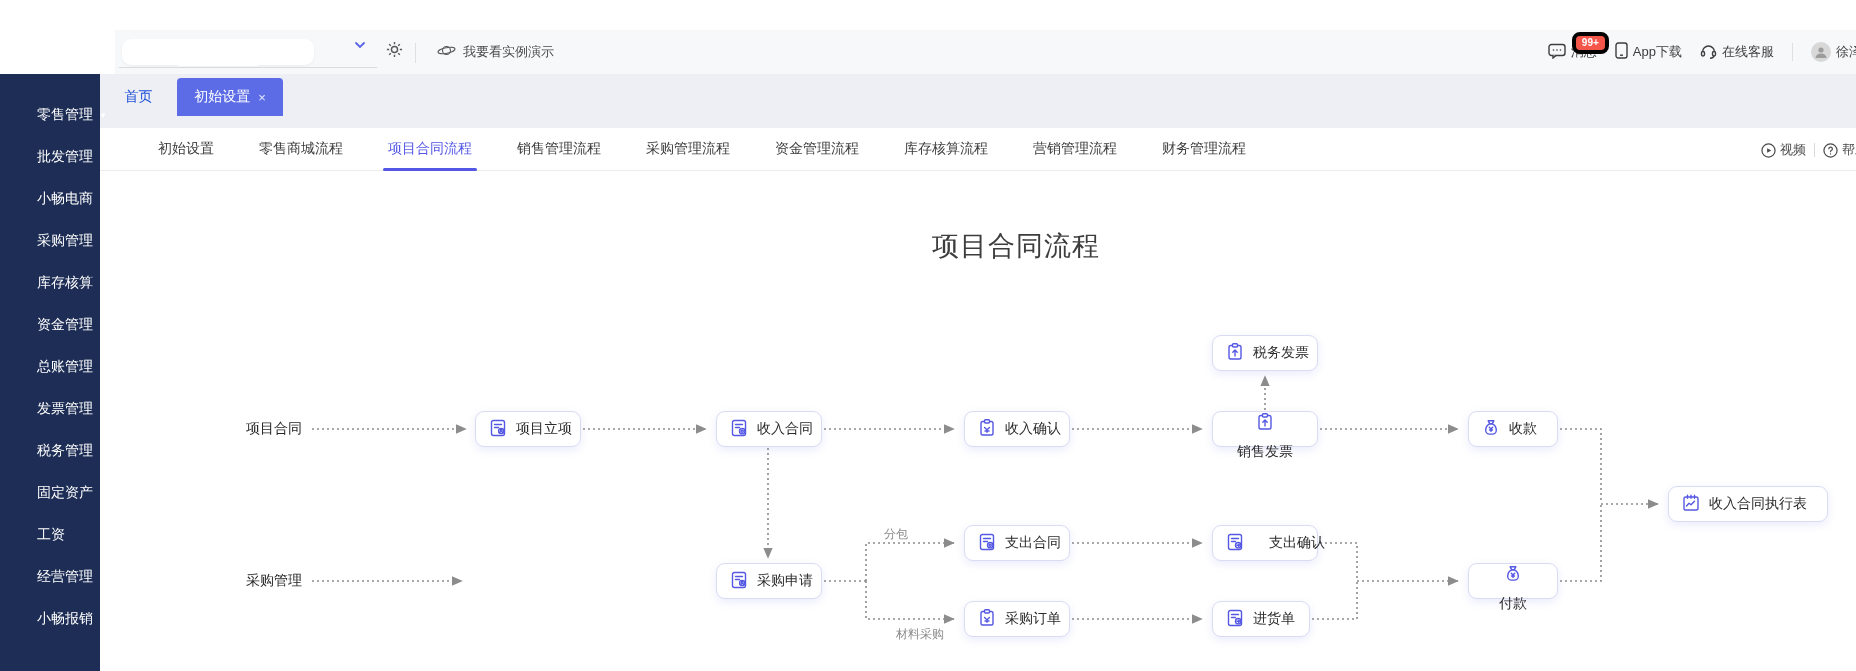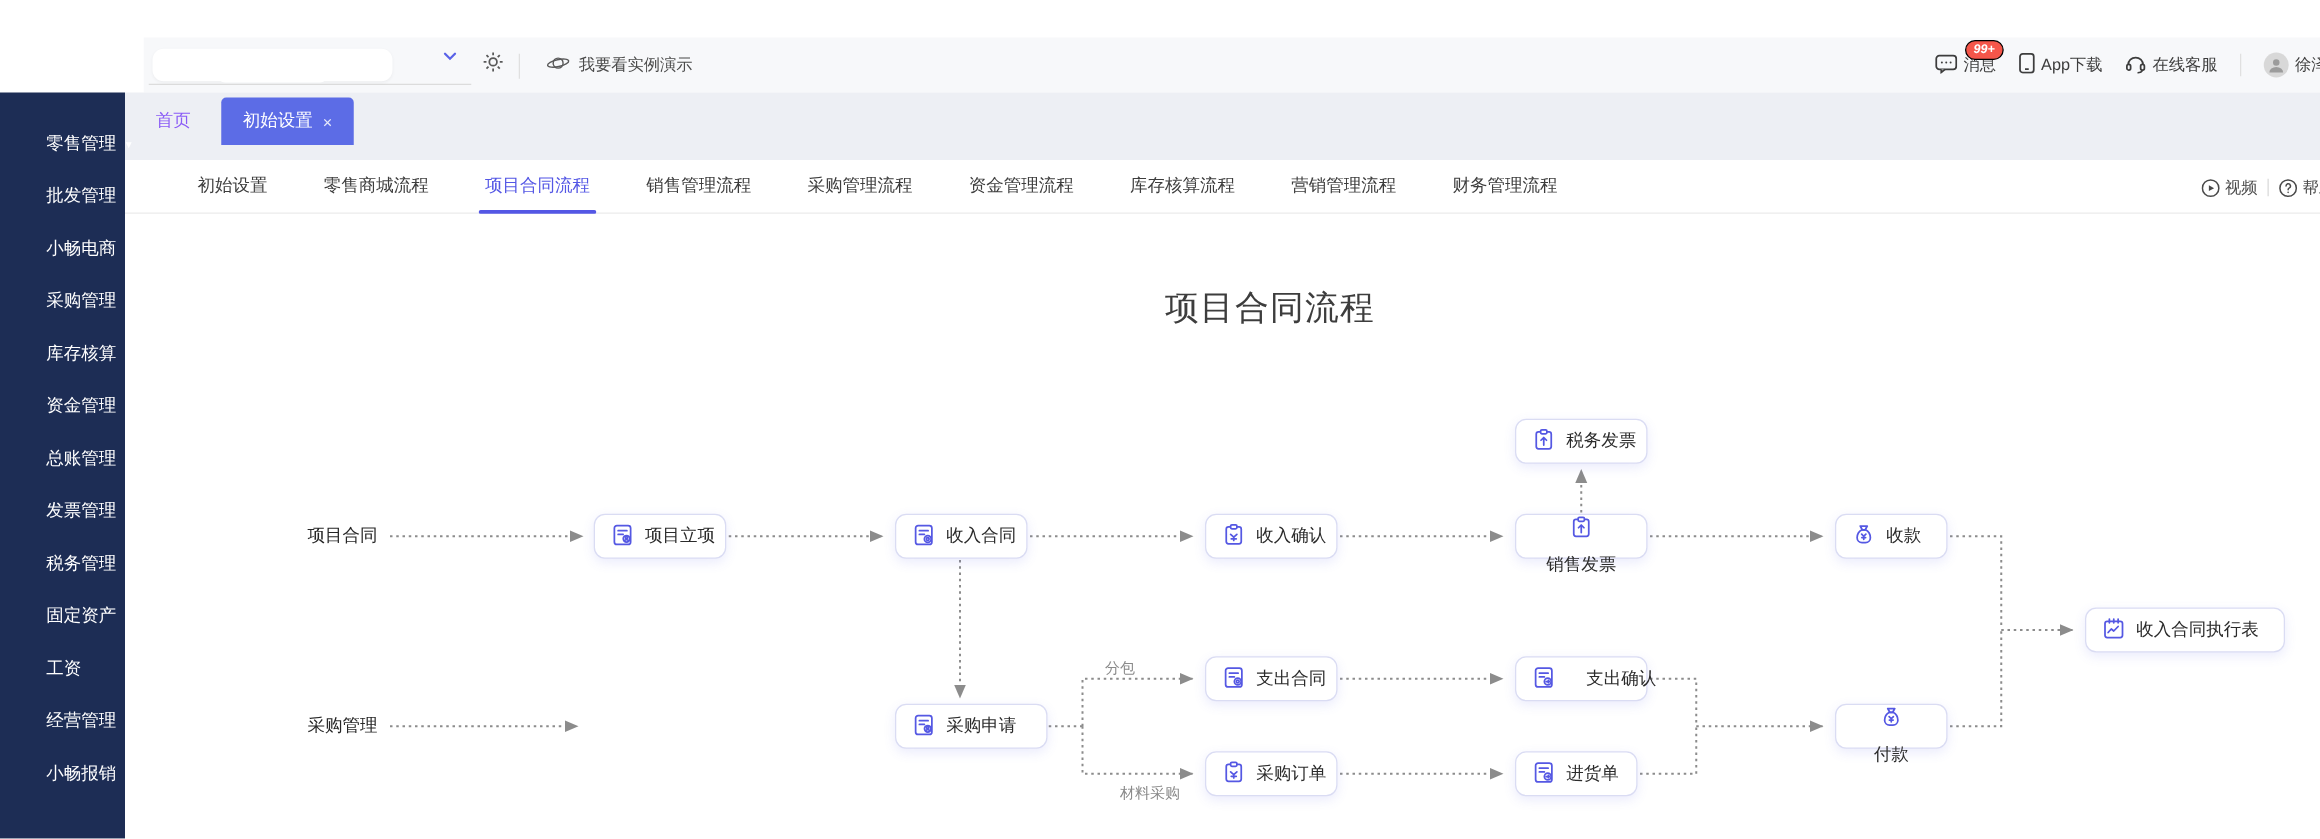--- a/index.html
+++ b/index.html
@@ -16,28 +16,28 @@
   .topbar { position:absolute; left:115px; top:30px; width:1741px; height:44px; background:#f7f8fa; }
   .search-wrap { position:absolute; left:4px; top:8px; width:258px; height:30px; border-bottom:1px solid #dcdcdc; }
   .censor { position:absolute; left:3px; top:1px; width:192px; height:26px; background:#fff; border-radius:9px; box-shadow:0 1px 3px rgba(0,0,0,.05); }
   .censor2 { position:absolute; left:55px; top:14px; width:88px; height:14px; background:#fff; border-radius:6px; }
   .chevron { position:absolute; left:238px; top:8px; color:#5a63e8; }
   .tb-ico { position:absolute; top:10px; color:#595959; cursor:pointer; }
   .tb-divider { position:absolute; left:300px; top:13px; width:1px; height:20px; background:#e0e0e0; }
   .demo-link { position:absolute; left:322px; top:13px; display:flex; align-items:center; gap:7px; font-size:13px; color:#4a4a4a; cursor:pointer; }
   .tb-right { position:absolute; right:-6px; top:0; height:44px; display:flex; align-items:center; gap:18px; font-size:13px; color:#3d3d3d; }
   .tb-item { display:flex; align-items:center; gap:5px; cursor:pointer; position:relative; white-space:nowrap; }
-  .badge { position:absolute; top:-11px; left:24px; background:#f5564a; color:#fff; font-size:10px; font-weight:bold; border-radius:8px; padding:1px 6px 2px; border:1px solid #000000;font-style:italic; }
+  .badge { position:absolute; top:-11px; left:24px; background:#f5564a; color:#fff; font-size:10px; font-weight:bold; border-radius:8px; padding:1px 6px 2px; border:4px solid #000000; }
   .tbr-divider { width:1px; height:18px; background:#e0e0e0; }
   .avatar { width:20px; height:20px; border-radius:50%; background:#d8d8d8; display:flex; align-items:center; justify-content:center; overflow:hidden; }
 
   
   .chips-row { position:absolute; left:100px; top:74px; width:1756px; height:54px; background:#edeff4; }
   .chip { position:absolute; top:4px; height:38px; display:flex; align-items:center; justify-content:center; font-size:14px; cursor:pointer; }
-  .chip-home { left:0; width:77px; color:#8b5cf6; }
+  .chip-home { left:0; width:77px; color:#1d4ed8; }
   .chip-active { left:77px; width:106px; background:#5c6ce6; color:#fff; border-radius:4px 4px 0 0; gap:8px; }
   .chip-close { font-size:13px; opacity:.85; cursor:pointer; }
 
   
   .sidebar { position:absolute; left:0; top:74px; width:100px; height:597px; background:#1d2d55; z-index:4; }
   .side-list { padding-top:20px; }
   .side-item { height:42px; display:flex; align-items:center; padding-left:21px; color:#fff; font-size:14px; cursor:pointer; white-space:nowrap;margin-left:16px; }
   .side-item .arr { font-size:8px; margin-left:6px; color:#fff; }
 
   
@@ -317,21 +317,21 @@
       </div>
       <div class="node" style="left: 1212px; top: 525px; width: 106px; gap: 24px;">
         <span><svg width="20" height="20" viewBox="0 0 20 20" fill="none" stroke="currentColor" stroke-width="1.4" stroke-linecap="round" stroke-linejoin="round">
             <path d="M5.5 2.5h9a2 2 0 0 1 2 2v11a2 2 0 0 1-2 2h-9a2 2 0 0 1-2-2v-11a2 2 0 0 1 2-2z"></path>
             <path d="M6.5 6.5h7M6.5 9.5h4"></path>
             <circle cx="13.2" cy="13.2" r="2.7" fill="#fff"></circle>
             <path d="M11.9 13.2h2.6M13.6 12.2l1 1-1 1"></path>
           </svg></span>
         <span>支出确认</span>
       </div>
-      <div class="node" style="left: 716px; top: 563px; width: 122px;">
+      <div class="node" style="left: 716px; top: 563px; width: 106px;">
         <span><svg width="20" height="20" viewBox="0 0 20 20" fill="none" stroke="currentColor" stroke-width="1.4" stroke-linecap="round" stroke-linejoin="round">
             <path d="M5.5 2.5h9a2 2 0 0 1 2 2v11a2 2 0 0 1-2 2h-9a2 2 0 0 1-2-2v-11a2 2 0 0 1 2-2z"></path>
             <path d="M6.5 6.5h7M6.5 9.5h4"></path>
             <circle cx="13.2" cy="13" r="2.6" fill="#fff"></circle>
             <circle cx="13.2" cy="12.2" r="0.9"></circle>
             <path d="M11.6 14.6a1.7 1.4 0 0 1 3.2 0"></path>
           </svg></span>
         <span>采购申请</span>
       </div>
       <div class="node" style="left: 1468px; top: 563px; width: 90px; flex-direction: column;">

